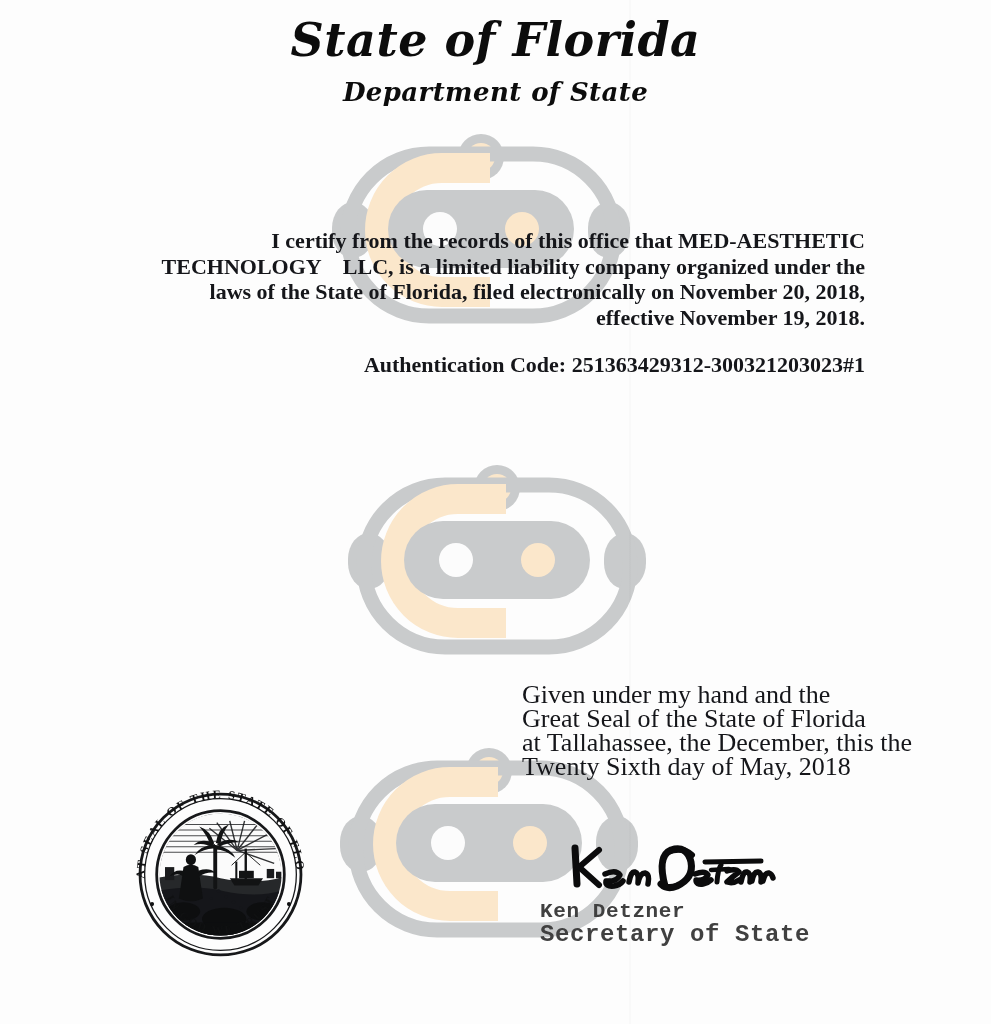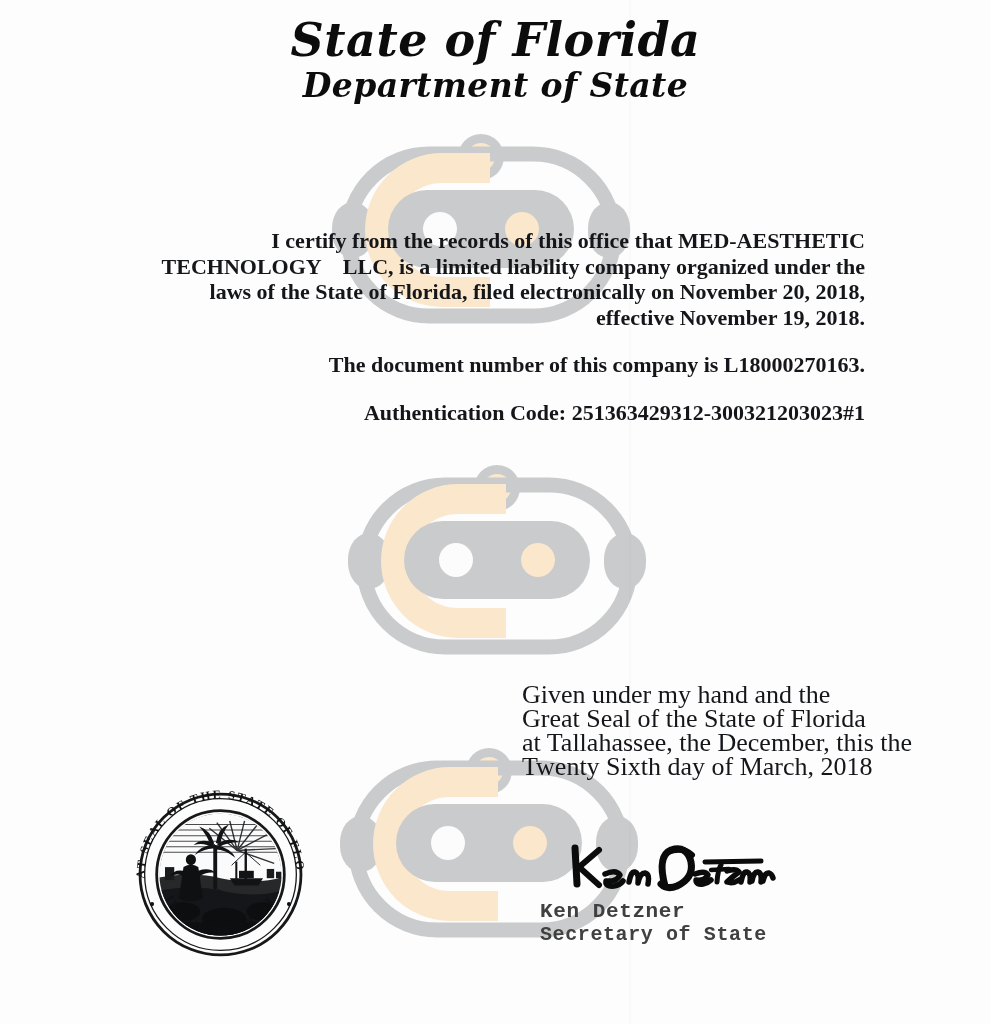--- a/index.html
+++ b/index.html
@@ -54,25 +54,25 @@
     font-size: 46px;
     line-height: 1.05;
     letter-spacing: 0.5px;
     color: #0c0c0c;
     margin: 0;
   }
   #title-sub {
     font-family: "DejaVu Serif", "Liberation Serif", serif;
     font-style: italic;
     font-weight: bold;
-    font-size: 33px;
+    font-size: 26px;
     line-height: 1.25;
     letter-spacing: 0.4px;
     color: #0c0c0c;
-    margin: 1px 0 0 0;
+    margin: 12px 0 0 0;
   }
 
   
   #body-copy {
     position: absolute;
     left: 135px;
     top: 228px;
     width: 730px;
     z-index: 3;
   }
@@ -127,21 +127,21 @@
   #signature-mark { display: block; margin: 0 auto; }
   .sig-name {
     font-family: Liberation Mono, monospace;
     font-weight: bold;
     font-size: 21px;
     line-height: 23px;
     letter-spacing: 0.6px;
     color: #404040;
     text-align: left;
   }
-  #sig-title { font-size: 20px; }
+  #sig-title { font-size: 24px; }
 </style>
 </head>
 <body>
 
 <div id="page" style="background: rgb(253, 253, 253);">
 
   <div class="watermark" id="watermark-1" style="left: 330px; top: 128px; width: 302px; height: 198px;">
   <svg class="wm-svg" width="302" height="198" viewBox="0 0 302 198" aria-hidden="true">
 
     <rect x="2" y="74" width="42" height="56" rx="26" fill="#c9cbcc"></rect>
@@ -199,29 +199,28 @@
   </svg>
     </div>
 
   <div id="header">
     <div id="title-main">State of Florida</div>
     <div id="title-sub">Department of State</div>
   </div>
 
   <div id="body-copy">
     <p class="para">I certify from the records of this office that MED-AESTHETIC TECHNOLOGY    LLC, is a limited liability company organized under the laws of the State of Florida, filed electronically on November 20, 2018, effective November 19, 2018.</p>
-    <p class="para">The document number of this company is L18000270163.</p>
     <p class="para" id="para-auth">Authentication Code: 251363429312-300321203023#1</p>
   </div>
 
   <div id="closing">
     <div class="closing-line">Given under my hand and the</div>
     <div class="closing-line">Great Seal of the State of Florida</div>
     <div class="closing-line">at Tallahassee, the December, this the</div>
-    <div class="closing-line">Twenty Sixth day of March, 2018</div>
+    <div class="closing-line">Twenty Sixth day of May, 2018</div>
   </div>
 
   <div id="seal">
     <svg width="185" height="185" viewBox="0 0 200 200" aria-hidden="true">
       <defs>
         <clipPath id="sealInner">
             <circle cx="100" cy="100" r="66"></circle>
           </clipPath>
         <path id="arcTop" d="M 100,100 m -82,0 a 82,82 0 0 1 164,0" fill="none"></path>
         <path id="arcBot" d="M 100,100 m -64,0 a 64,64 0 0 0 128,0" fill="none"></path>

